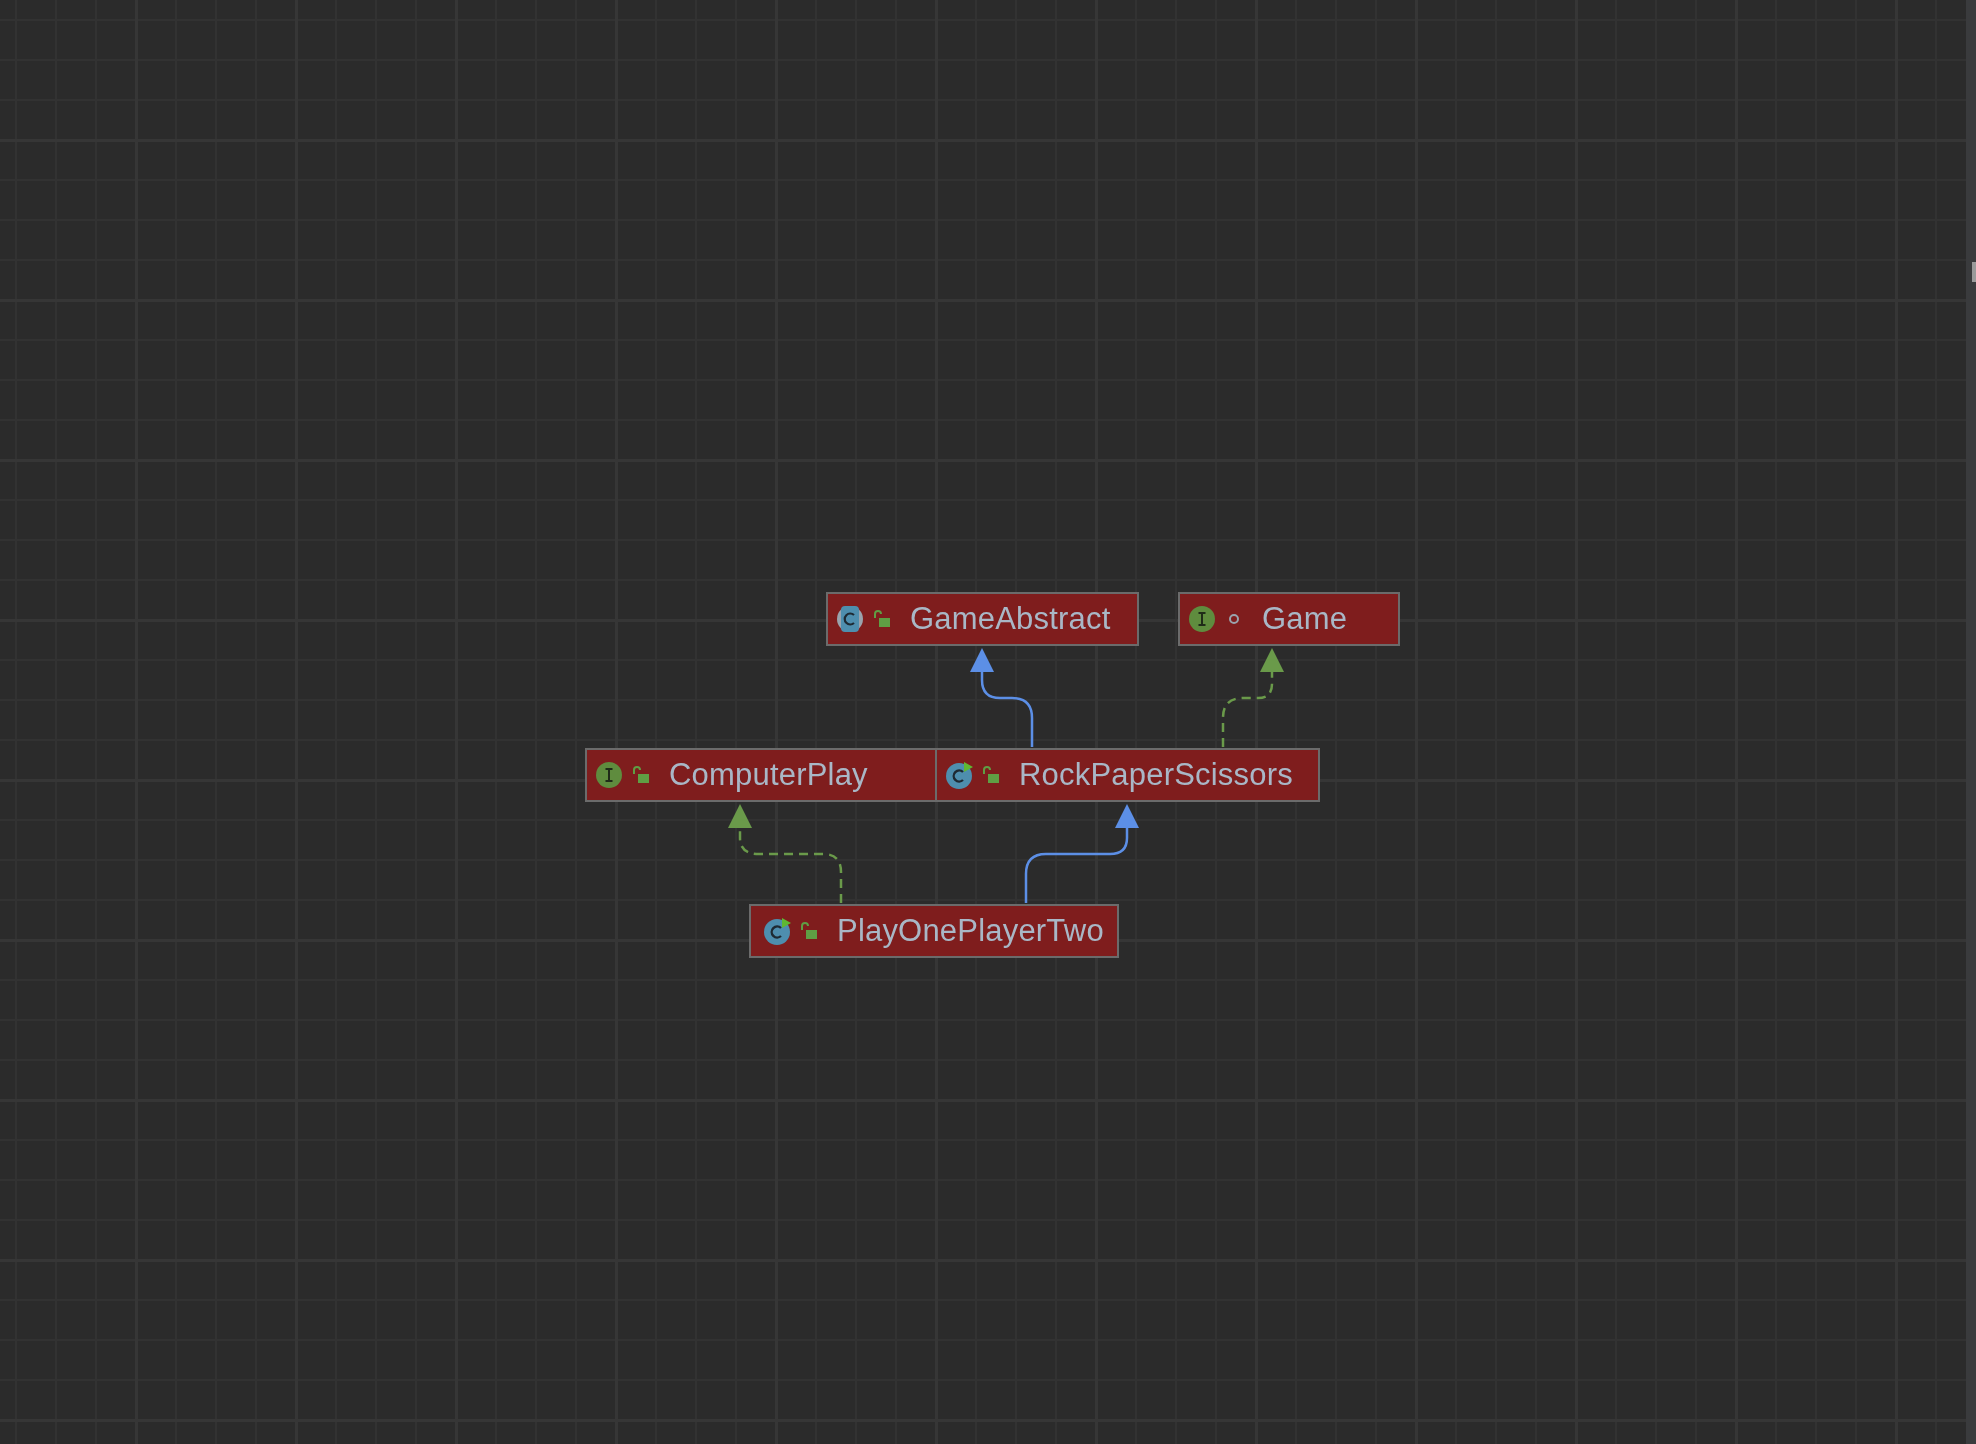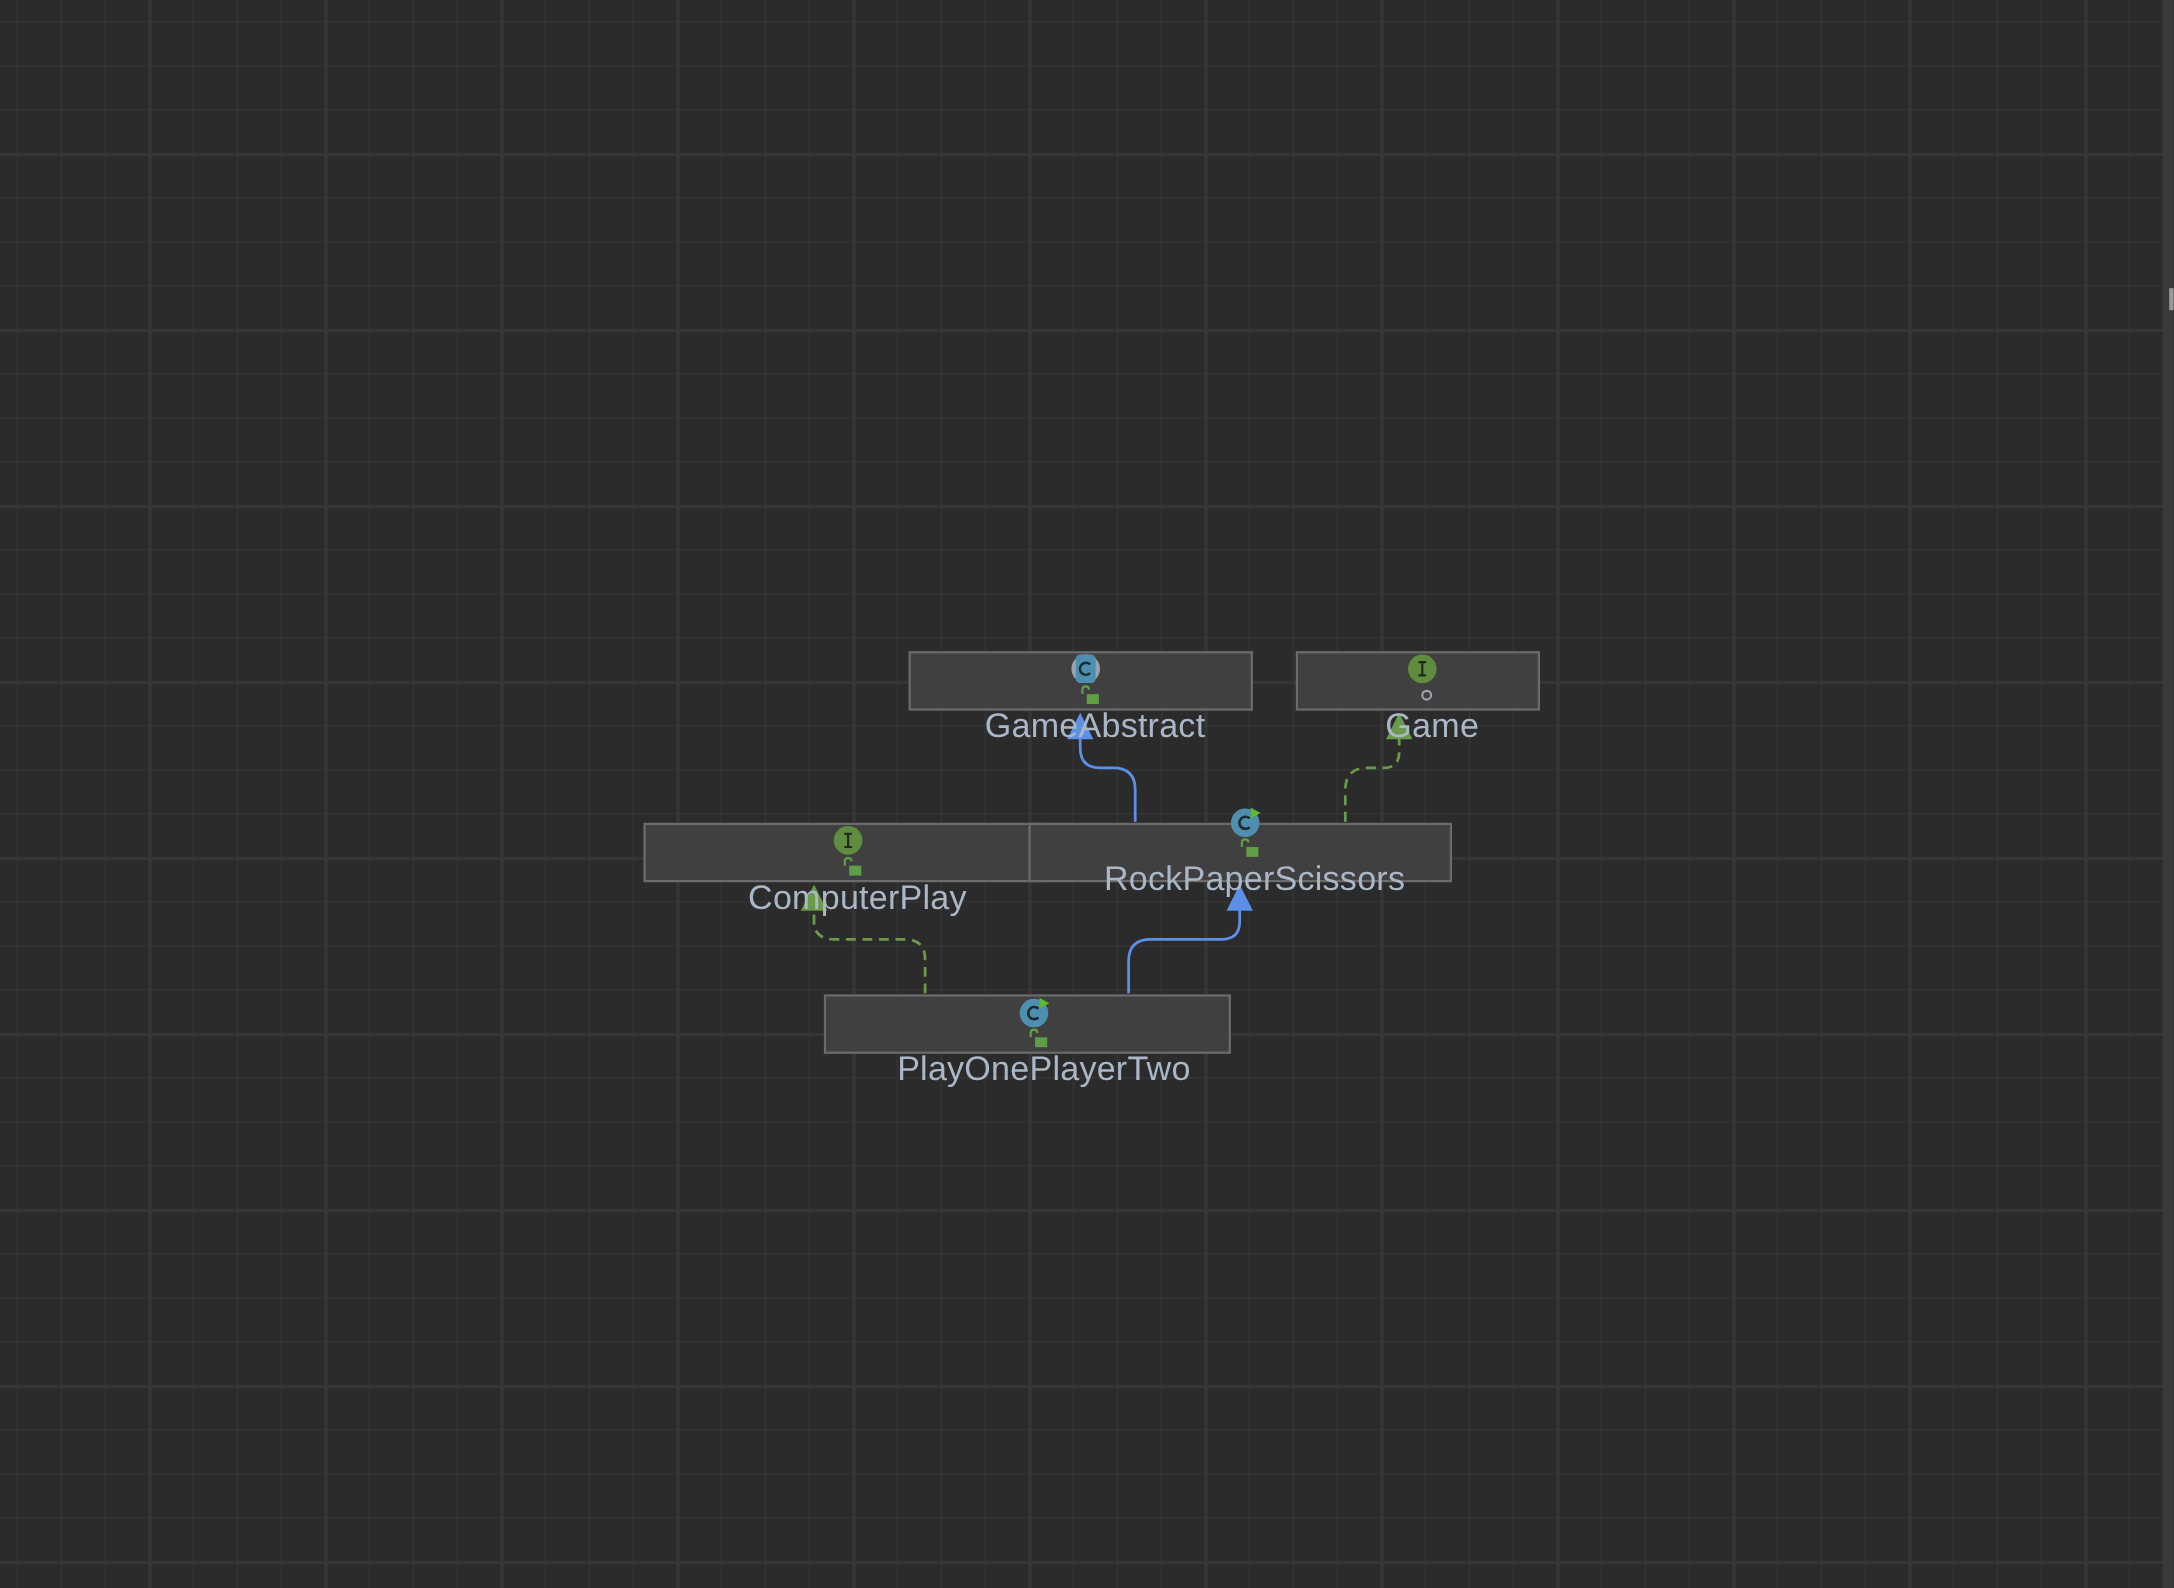--- a/index.html
+++ b/index.html
@@ -34,29 +34,28 @@
   .right-strip .mark {
     position: absolute;
     left: 6px; top: 262px;
     width: 4px; height: 20px;
     background: #9a9a9a;
   }
   .node {
     position: absolute;
     height: 54px;
     box-sizing: border-box;
-    background: #404040;
+    background: #7f1d1d;
     border: 2px solid #6b6b6b;
     display: flex;
     align-items: center;
     padding-left: 8px;
     color: #a9b7c6;
     font-size: 31px;
     white-space: nowrap;
-    flex-direction: column;
   }
   .node .label { margin-left: 18px; letter-spacing: 0.2px; }
   .kind-icon {
     width: 28px; height: 28px;
     display: inline-block;
     flex: 0 0 28px;
   }
   .vis-icon {
     width: 20px; height: 20px;
     margin-left: 8px;
@@ -130,21 +129,21 @@
     <circle cx="14" cy="14" r="13" fill="#5f8c3e"></circle>
     <path d="M10.5 8 L17.5 8 M14 8 L14 20 M10.5 20 L17.5 20" fill="none" stroke="#1f2b18" stroke-width="2"></path>
   </svg>
   <svg class="vis-icon" viewBox="0 0 20 20">
     <path d="M3 9 L3 5 Q3 2 6 2 Q9 2 9 5" fill="none" stroke="#5f9e44" stroke-width="2"></path>
     <rect x="7" y="9" width="11" height="9" fill="#5f9e44"></rect>
   </svg>
   <span class="label">ComputerPlay</span>
 </div>
 
-<div class="node" style="left:935px; top:748px; width:385px;justify-content:center;">
+<div class="node" style="left:935px; top:748px; width:385px;">
   <svg class="kind-icon" viewBox="0 0 28 28">
     <circle cx="14" cy="15" r="13" fill="#4e8eae"></circle>
     <path d="M18 11 A5.5 5.5 0 1 0 18 19" fill="none" stroke="#1e2a33" stroke-width="2.4"></path>
     <polygon points="19,1 28,6 19,11" fill="#5fb832"></polygon>
   </svg>
   <svg class="vis-icon" viewBox="0 0 20 20">
     <path d="M3 9 L3 5 Q3 2 6 2 Q9 2 9 5" fill="none" stroke="#5f9e44" stroke-width="2"></path>
     <rect x="7" y="9" width="11" height="9" fill="#5f9e44"></rect>
   </svg>
   <span class="label">RockPaperScissors</span>

